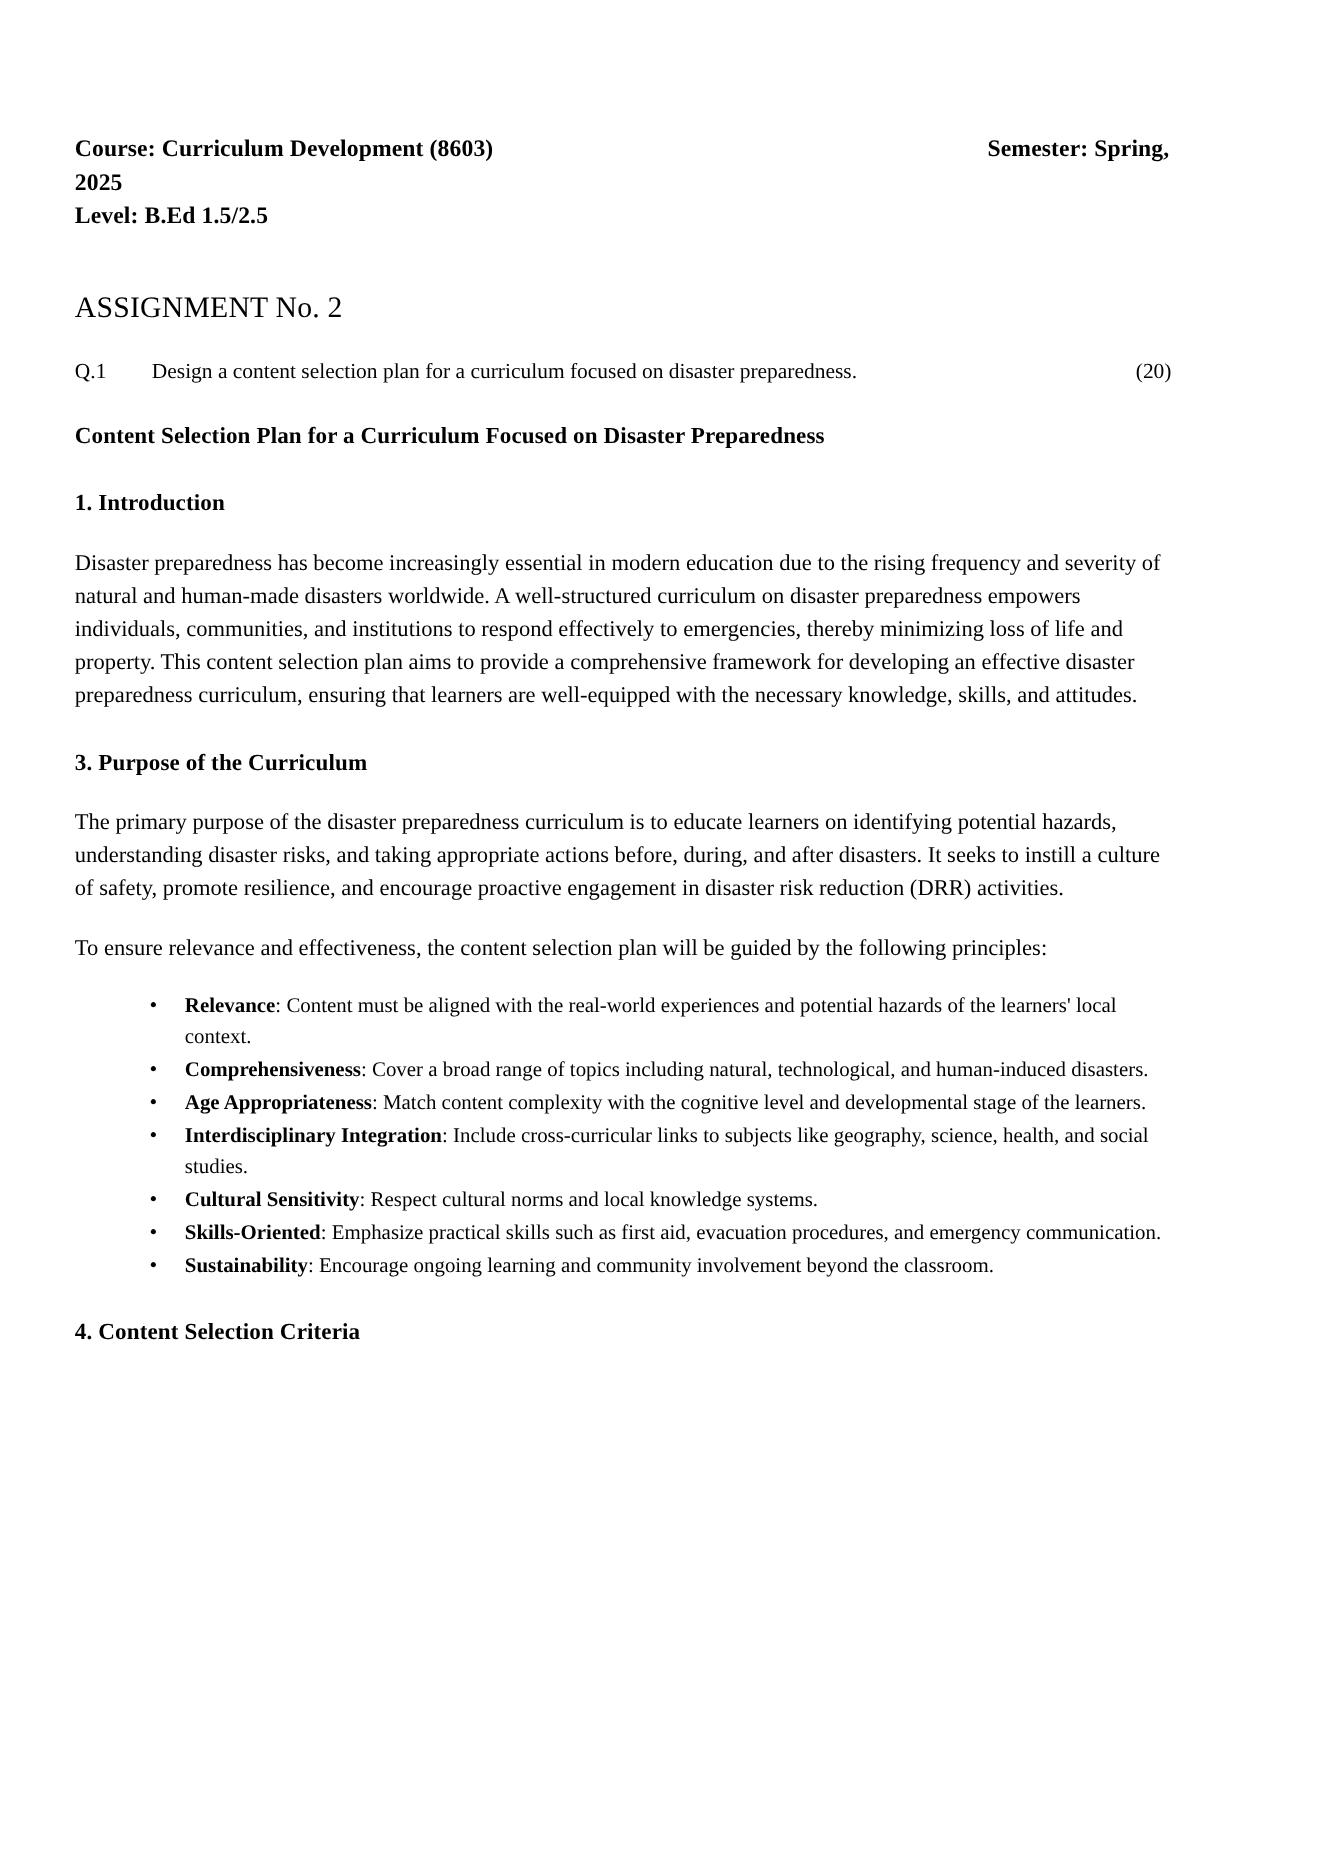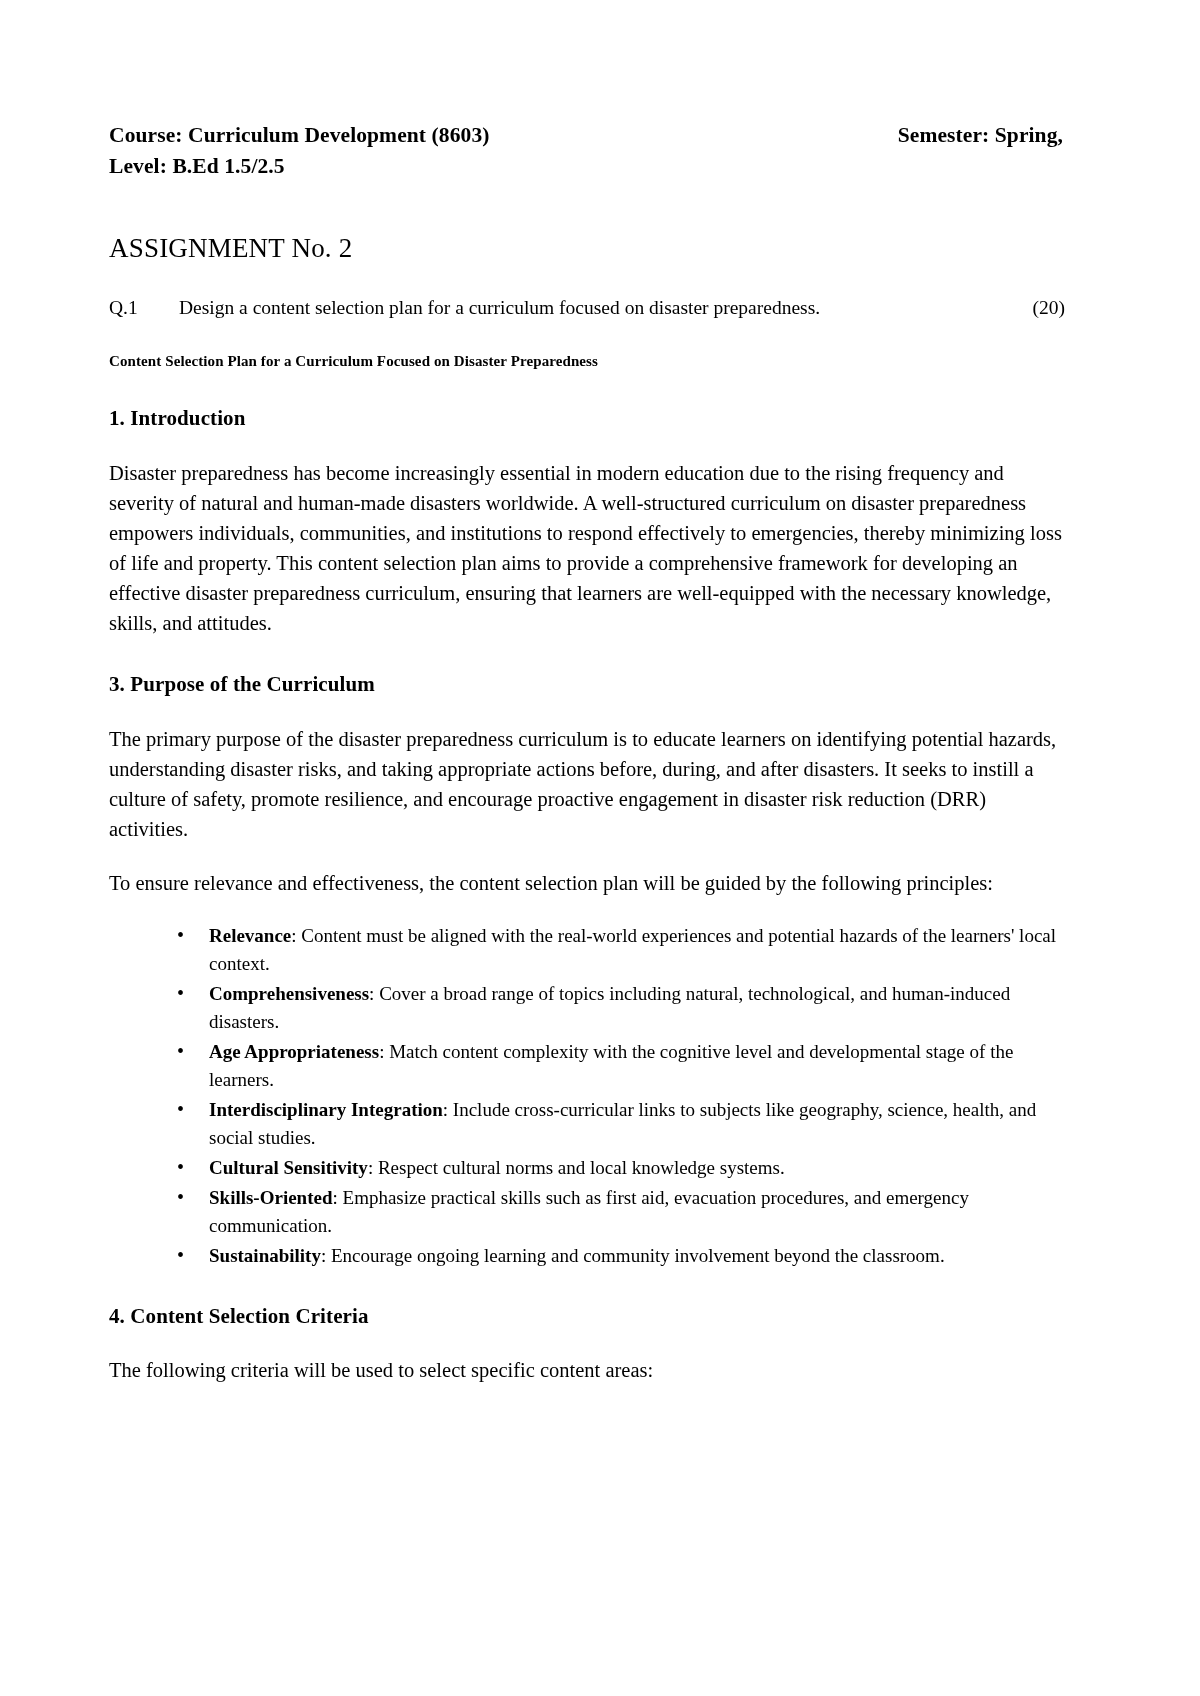--- a/index.html
+++ b/index.html
@@ -11,21 +11,21 @@
     width: 1200px;
     height: 1696px;
     font-family: "Liberation Serif", serif;
     color: #000000;
   }
   .page {
     position: relative;
     width: 1200px;
     height: 1696px;
     box-sizing: border-box;
-    padding: 120px 135px 60px 109px;
+    padding: 120px 135px 60px 68px;
   }
   .header-line {
     font-size: 21.5px;
     font-weight: bold;
     line-height: 1.42;
     letter-spacing: 0.1px;
   }
   .header-row {
     display: flex;
     justify-content: space-between;
@@ -57,21 +57,21 @@
     flex: none;
   }
   .q-text {
     flex: 1;
   }
   .q-marks {
     flex: none;
     padding-left: 10px;
   }
   h2.doc-head {
-    font-size: 15px;
+    font-size: 21px;
     font-weight: bold;
     margin: 30px 0 0 0;
     line-height: 1.4;
     letter-spacing: 0.1px;
   }
   h3.sec-head {
     font-size: 21px;
     font-weight: bold;
     margin: 32px 0 0 0;
     line-height: 1.4;
@@ -109,20 +109,21 @@
 </head>
 <body>
 
 <div class="page">
 
   <div class="header-block">
     <div class="header-row">
       <span class="header-line">Course: Curriculum Development (8603)</span>
       <span class="header-line header-right">Semester:  Spring,</span>
     </div>
+    <div class="header-line">2025</div>
     <div class="header-line">Level: B.Ed 1.5/2.5</div>
   </div>
 
   <div class="assignment-title">ASSIGNMENT No. 2</div>
 
   <div class="question-row">
     <span class="q-label">Q.1</span>
     <span class="q-text">Design a content selection plan for a curriculum focused on disaster preparedness.</span>
     <span class="q-marks">(20)</span>
   </div>
@@ -141,15 +142,14 @@
     <li><b>Relevance</b><span>: Content must be aligned with the real-world experiences and potential hazards of the learners' local context.</span></li>
     <li><b>Comprehensiveness</b><span>: Cover a broad range of topics including natural, technological, and human-induced disasters.</span></li>
     <li><b>Age Appropriateness</b><span>: Match content complexity with the cognitive level and developmental stage of the learners.</span></li>
     <li><b>Interdisciplinary Integration</b><span>: Include cross-curricular links to subjects like geography, science, health, and social studies.</span></li>
     <li><b>Cultural Sensitivity</b><span>: Respect cultural norms and local knowledge systems.</span></li>
     <li><b>Skills-Oriented</b><span>: Emphasize practical skills such as first aid, evacuation procedures, and emergency communication.</span></li>
     <li><b>Sustainability</b><span>: Encourage ongoing learning and community involvement beyond the classroom.</span></li>
   </ul>
 
   <h3 class="sec-head">4. Content Selection Criteria</h3>
-  <p class="body-par">The following criteria will be used to select specific content areas:</p>
 
 </div>
 
 </body></html>

